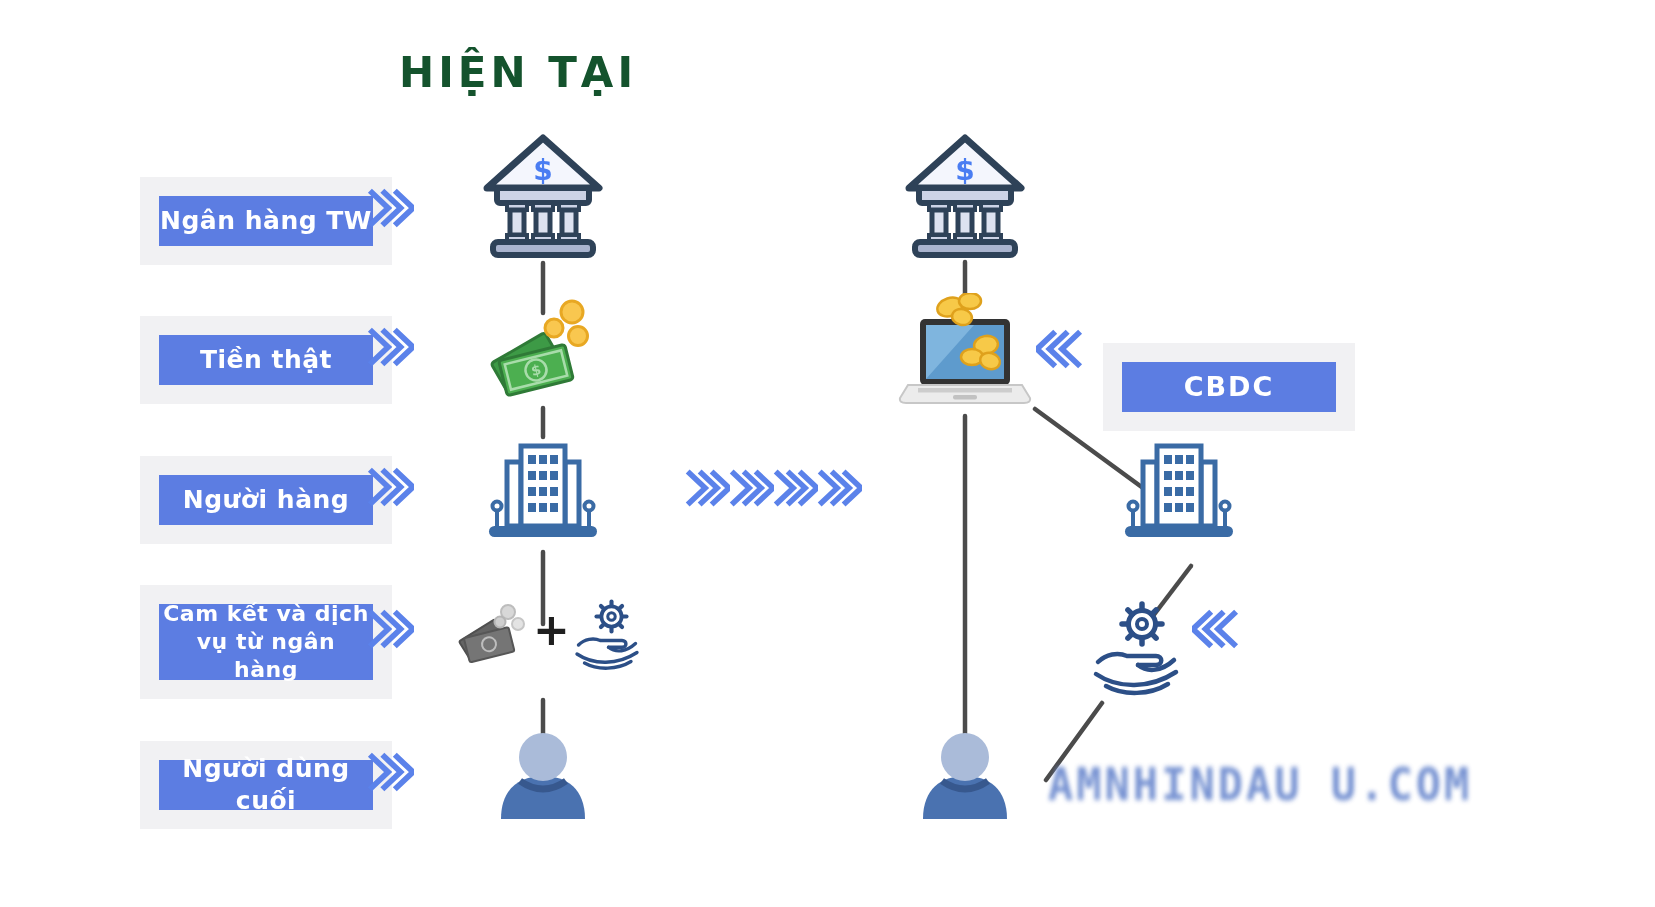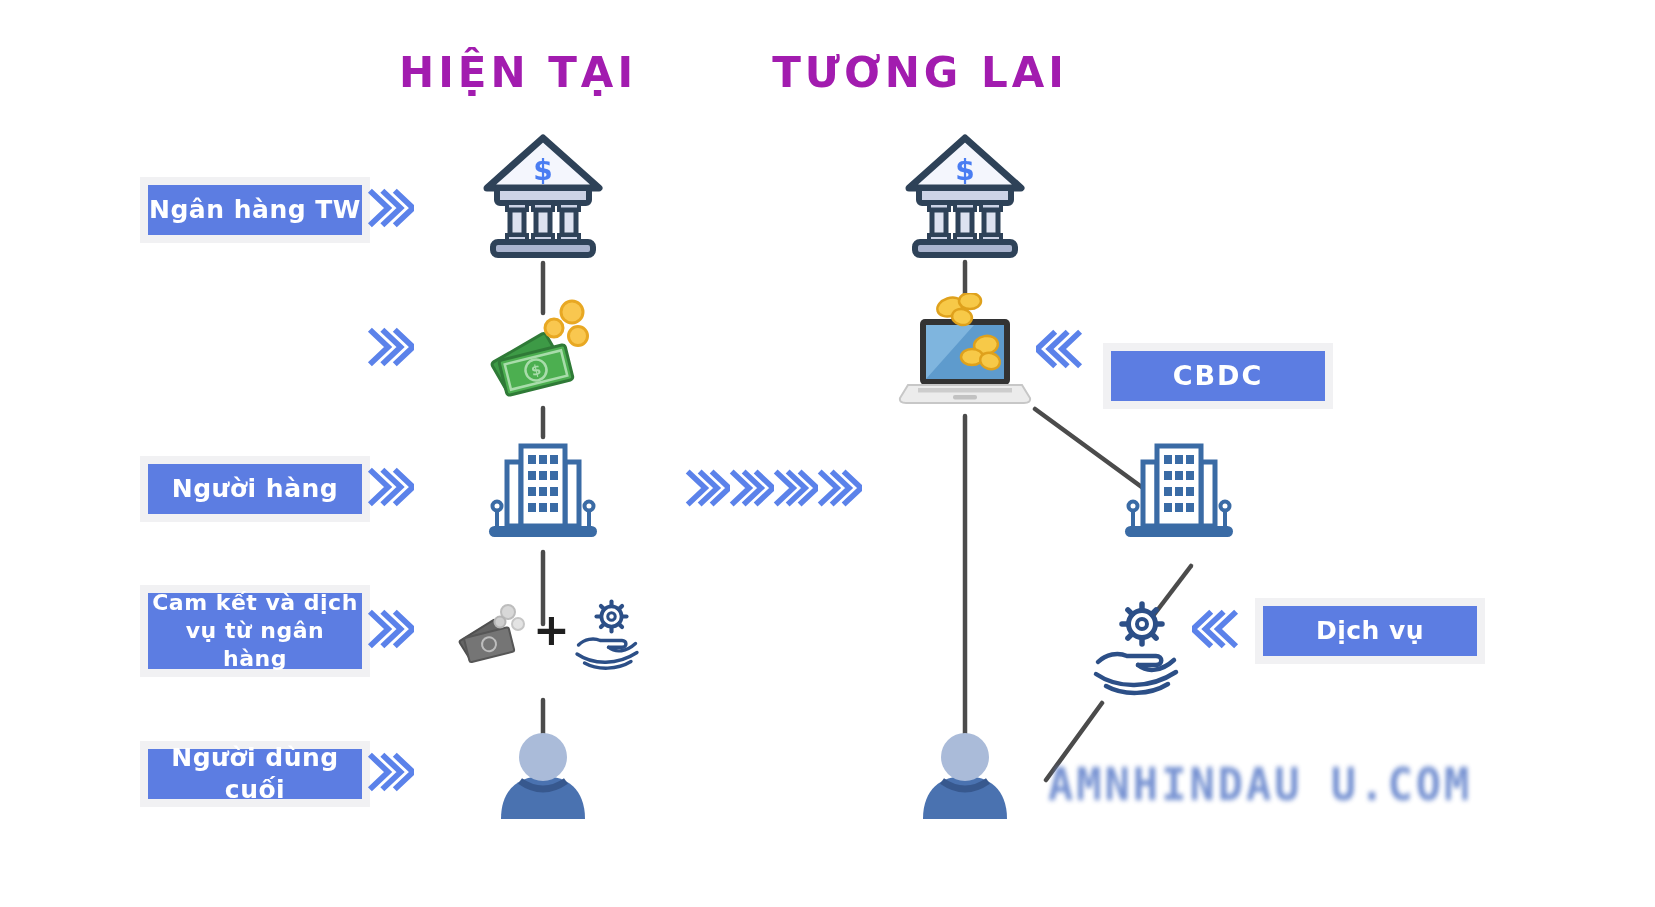--- a/index.html
+++ b/index.html
@@ -2,25 +2,25 @@
 <html><head>
 <meta charset="utf-8">
 <style>
   html,body{margin:0;padding:0;background:#ffffff;}
   #canvas{
     position:relative;width:1655px;height:907px;background:#ffffff;overflow:hidden;
     font-family:"Liberation Sans", sans-serif;
   }
   .title{
     position:absolute;width:340px;text-align:center;
-    font-size:42px;font-weight:bold;letter-spacing:4px;color:#a21caf;
+    font-size:42px;font-weight:bold;letter-spacing:4px;color:#14532d;
     font-family:"DejaVu Sans", sans-serif;
   }
   .card{
-    position:absolute;background:#f1f1f3;padding:8px;box-sizing:border-box;
+    position:absolute;background:#f1f1f3;padding:19px;box-sizing:border-box;
   }
   .pill{
     width:214px;background:#5c7de2;color:#ffffff;font-weight:bold;
     display:flex;align-items:center;justify-content:center;text-align:center;
     font-size:25px;line-height:1.28;letter-spacing:.5px;
     font-family:"DejaVu Sans", sans-serif;
   }
   .pill.single{height:50px;}
   .pill.double{height:76px;font-size:22px;padding:0 4px;box-sizing:border-box;}
   .icon{position:absolute;z-index:2;}
@@ -185,40 +185,39 @@
       <line x1="543" y1="700" x2="543" y2="749"></line>
       <line x1="965" y1="262" x2="965" y2="306"></line>
       <line x1="965" y1="416" x2="965" y2="749"></line>
       <line x1="1035" y1="409" x2="1169" y2="507"></line>
       <line x1="1191" y1="566" x2="1153" y2="616"></line>
       <line x1="1102" y1="703" x2="1046" y2="780"></line>
     </g>
   </svg>
 
   <div class="title" style="left:348px;top:48px;">HIỆN TẠI</div>
-  <div class="title" style="left:750px;top:48px;">TƯƠNG LAI</div>
 
   <div class="card" style="left:140px;top:177px;">
     <div class="pill single">Ngân hàng TW</div>
   </div>
+  <div class="card" style="left:140px;top:316px;">
+    <div class="pill single">Tiền thật</div>
+  </div>
   <div class="card" style="left:140px;top:456px;">
     <div class="pill single">Người hàng</div>
   </div>
   <div class="card" style="left:140px;top:585px;">
     <div class="pill double">Cam kết và dịch vụ từ ngân hàng</div>
   </div>
   <div class="card" style="left:140px;top:741px;">
     <div class="pill single">Người dùng cuối</div>
   </div>
 
   <div class="card" style="left:1103px;top:318px;margin-top:25px;">
     <div class="pill single" style="letter-spacing:2px;font-size:27px;">CBDC</div>
-  </div>
-  <div class="card" style="left:1255px;top:598px;">
-    <div class="pill single">Dịch vụ</div>
   </div>
 
   <svg class="icon" style="left:366px;top:186px;" width="48" height="44">
       <use href="#sym-chev-r"></use>
     </svg>
   <svg class="icon" style="left:366px;top:325px;" width="48" height="44">
       <use href="#sym-chev-r"></use>
     </svg>
   <svg class="icon" style="left:366px;top:465px;" width="48" height="44">
       <use href="#sym-chev-r"></use>

